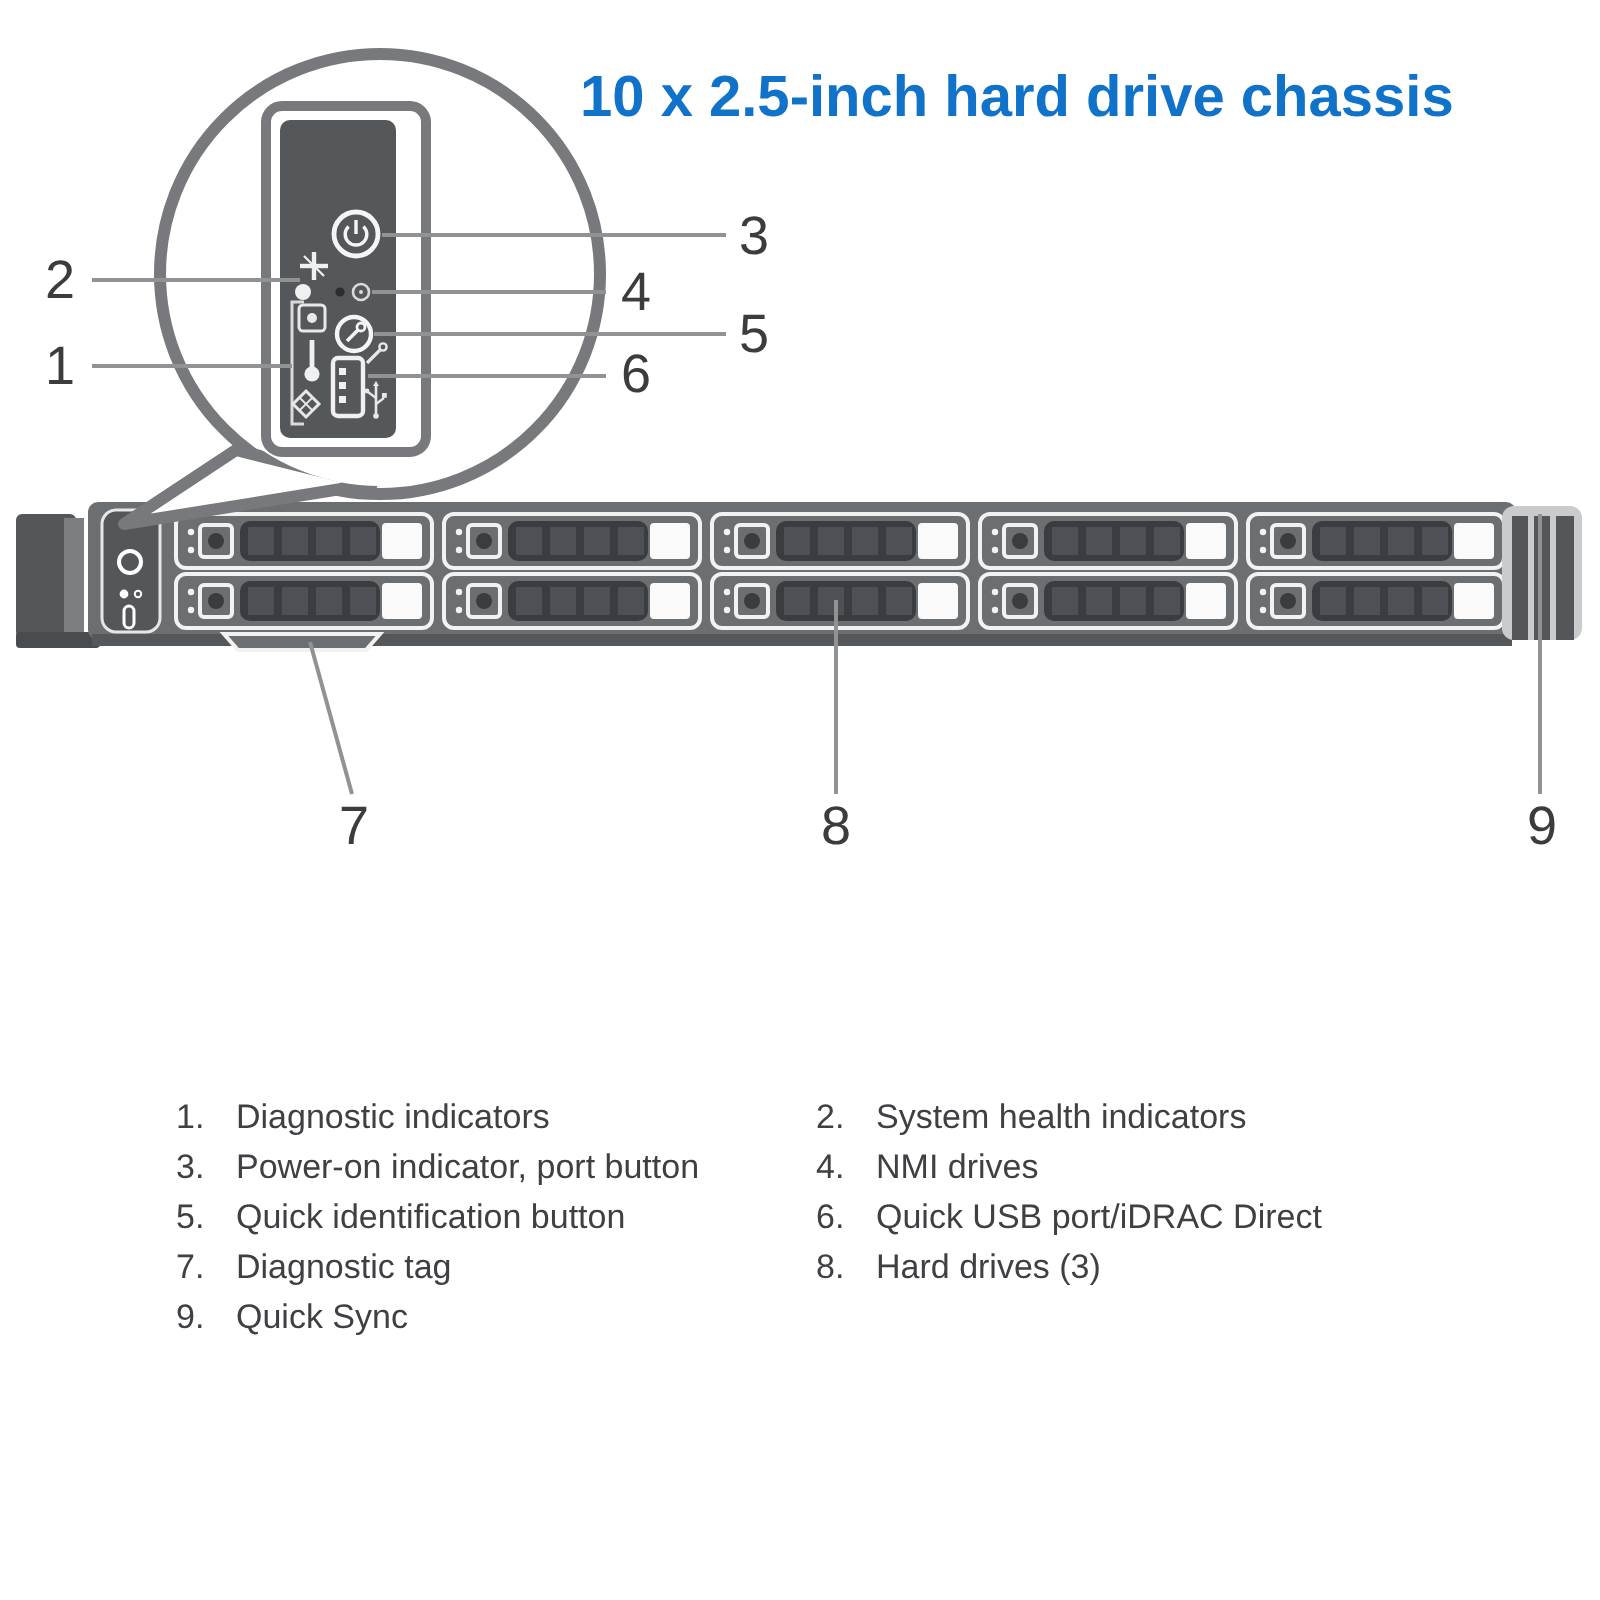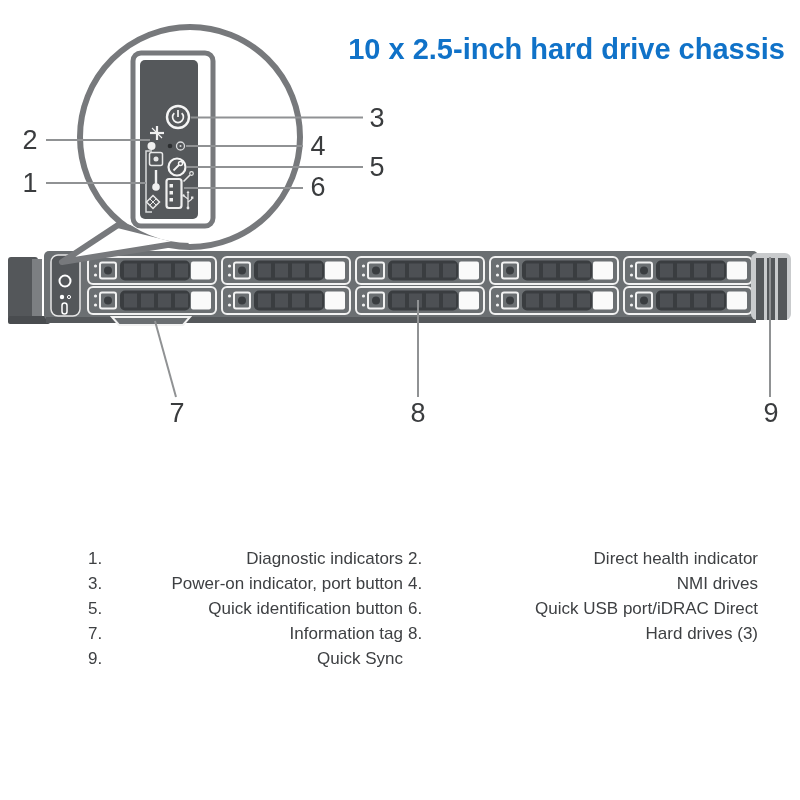--- a/index.html
+++ b/index.html
@@ -1,32 +1,32 @@
 <!DOCTYPE html>
 <html><head>
 <meta charset="utf-8">
 <style>
   html,body{margin:0;padding:0;background:#ffffff;}
   .page{position:relative;width:800px;height:800px;background:#fff;overflow:hidden;
         font-family:"Liberation Sans", sans-serif;}
-  .title{position:absolute;left:290px;top:33px;width:495px;text-align:right;
+  .title{position:absolute;left:290px;top:33px;width:495px;text-align:left;
          font-size:29px;font-weight:700;color:#1072c8;letter-spacing:0px;}
   .callout{position:absolute;font-size:27px;color:#3a3c3e;width:22px;text-align:center;line-height:30px;}
   .c1{left:19px;top:168px;} .c2{left:19px;top:125px;}
   .c3{left:366px;top:103px;} .c4{left:307px;top:131px;}
   .c5{left:366px;top:152px;} .c6{left:307px;top:172px;}
   .c7{left:166px;top:398px;} .c8{left:407px;top:398px;} .c9{left:760px;top:398px;}
   .diagram{position:absolute;left:0;top:0;}
   .legend{position:absolute;left:0;top:546px;width:800px;color:#3e4043;font-size:17px;}
   .legend-col{position:absolute;top:0;}
   .legend-left{left:88px;width:315px;}
   .legend-right{left:408px;width:350px;}
   .legend-row{display:flex;height:25px;line-height:25px;}
   .legend-row .num{width:30px;flex:0 0 30px;}
-  .legend-row .txt{flex:1;text-align:right;}
+  .legend-row .txt{flex:1;}
 </style>
 </head>
 <body>
 
 <div class="page">
 
   <div class="title">10 x 2.5-inch hard drive chassis</div>
 
   <svg class="diagram" width="800" height="460" viewBox="0 0 800 460" xmlns="http://www.w3.org/2000/svg">
     <defs>
@@ -188,31 +188,31 @@
       <div class="legend-row">
         <span class="num">3.</span>
         <span class="txt">Power-on indicator, port button</span>
       </div>
       <div class="legend-row">
         <span class="num">5.</span>
         <span class="txt">Quick identification button</span>
       </div>
       <div class="legend-row">
         <span class="num">7.</span>
-        <span class="txt">Information tag</span>
+        <span class="txt">Diagnostic tag</span>
       </div>
       <div class="legend-row">
         <span class="num">9.</span>
         <span class="txt">Quick Sync</span>
       </div>
     </div>
     <div class="legend-col legend-right">
       <div class="legend-row">
         <span class="num">2.</span>
-        <span class="txt">Direct health indicator</span>
+        <span class="txt">System health indicators</span>
       </div>
       <div class="legend-row">
         <span class="num">4.</span>
         <span class="txt">NMI drives</span>
       </div>
       <div class="legend-row">
         <span class="num">6.</span>
         <span class="txt">Quick USB port/iDRAC Direct</span>
       </div>
       <div class="legend-row">

